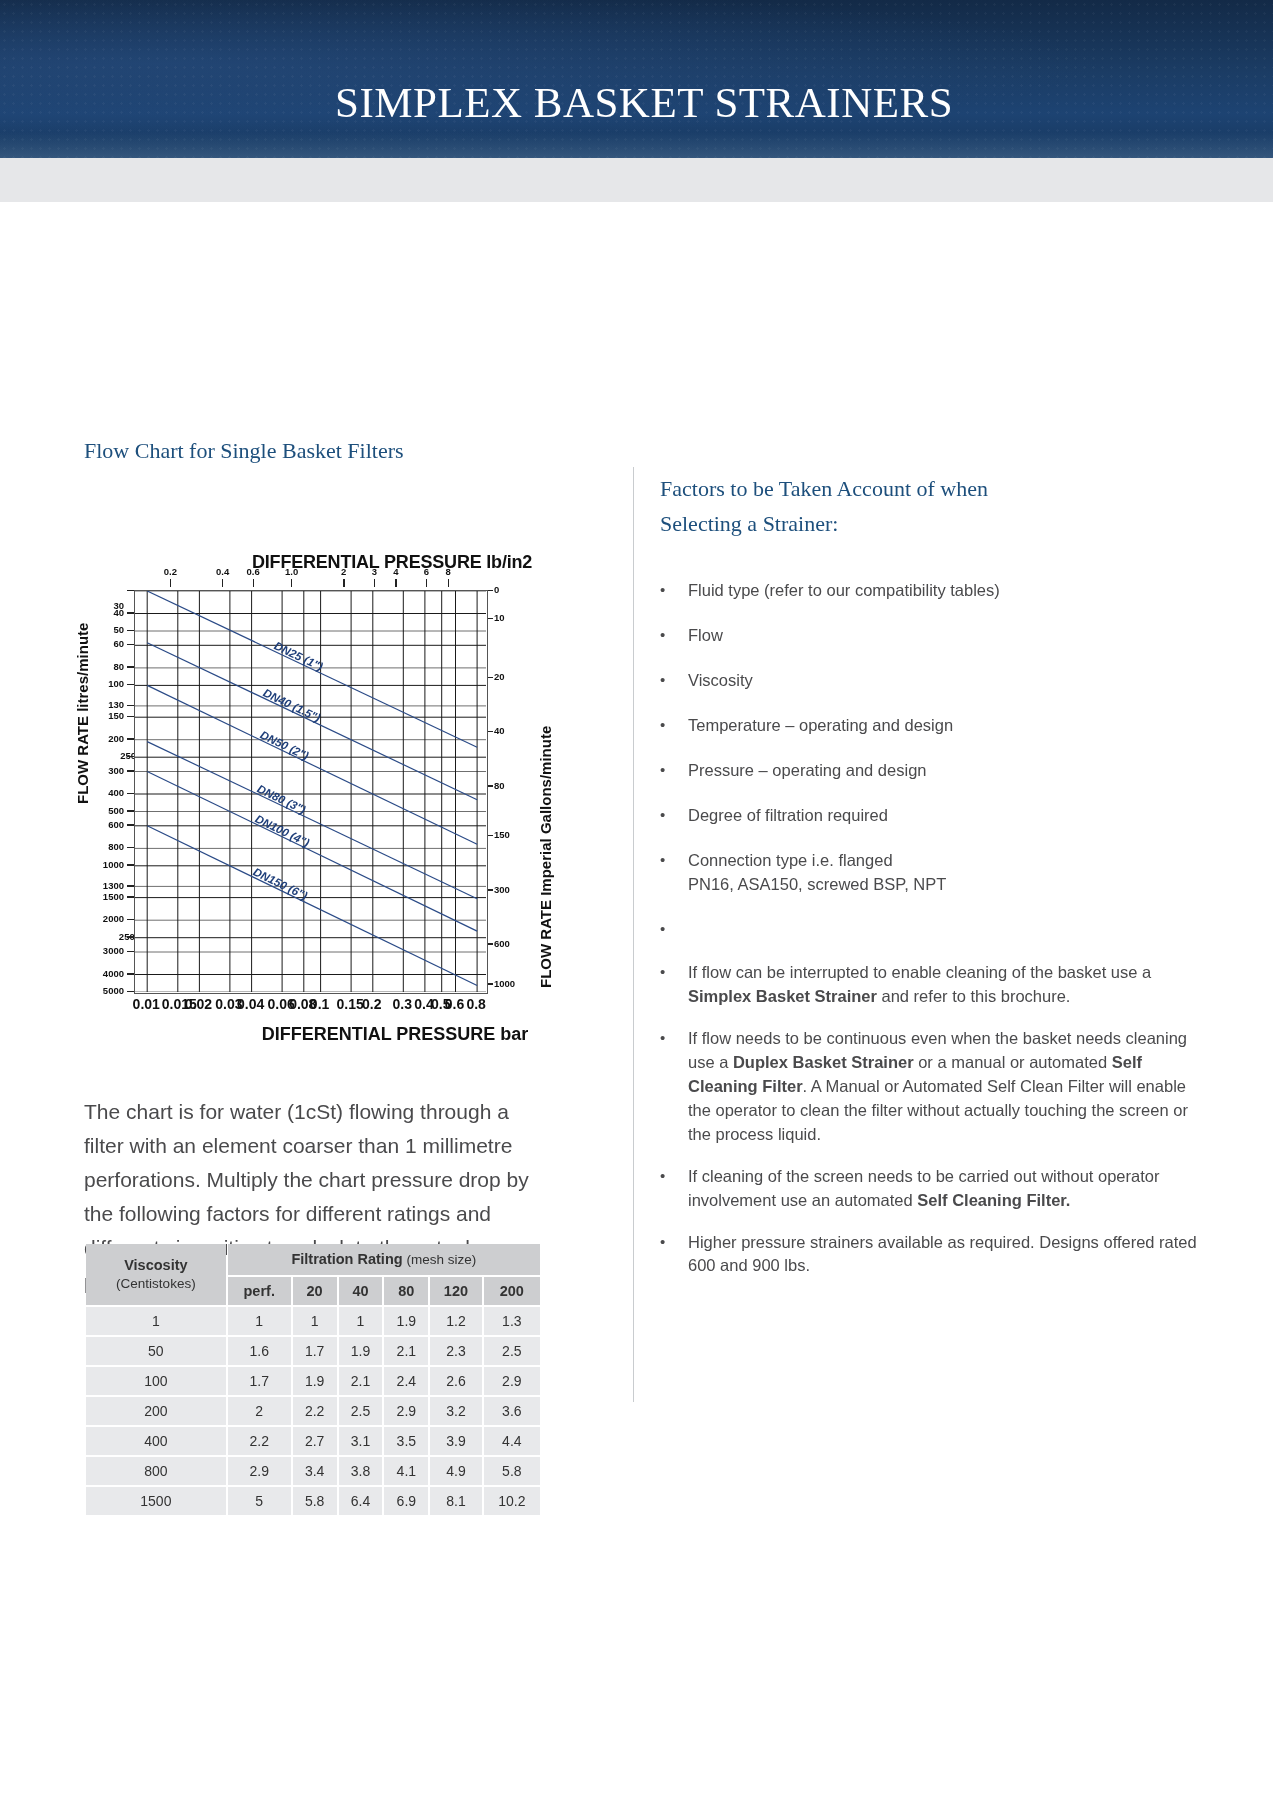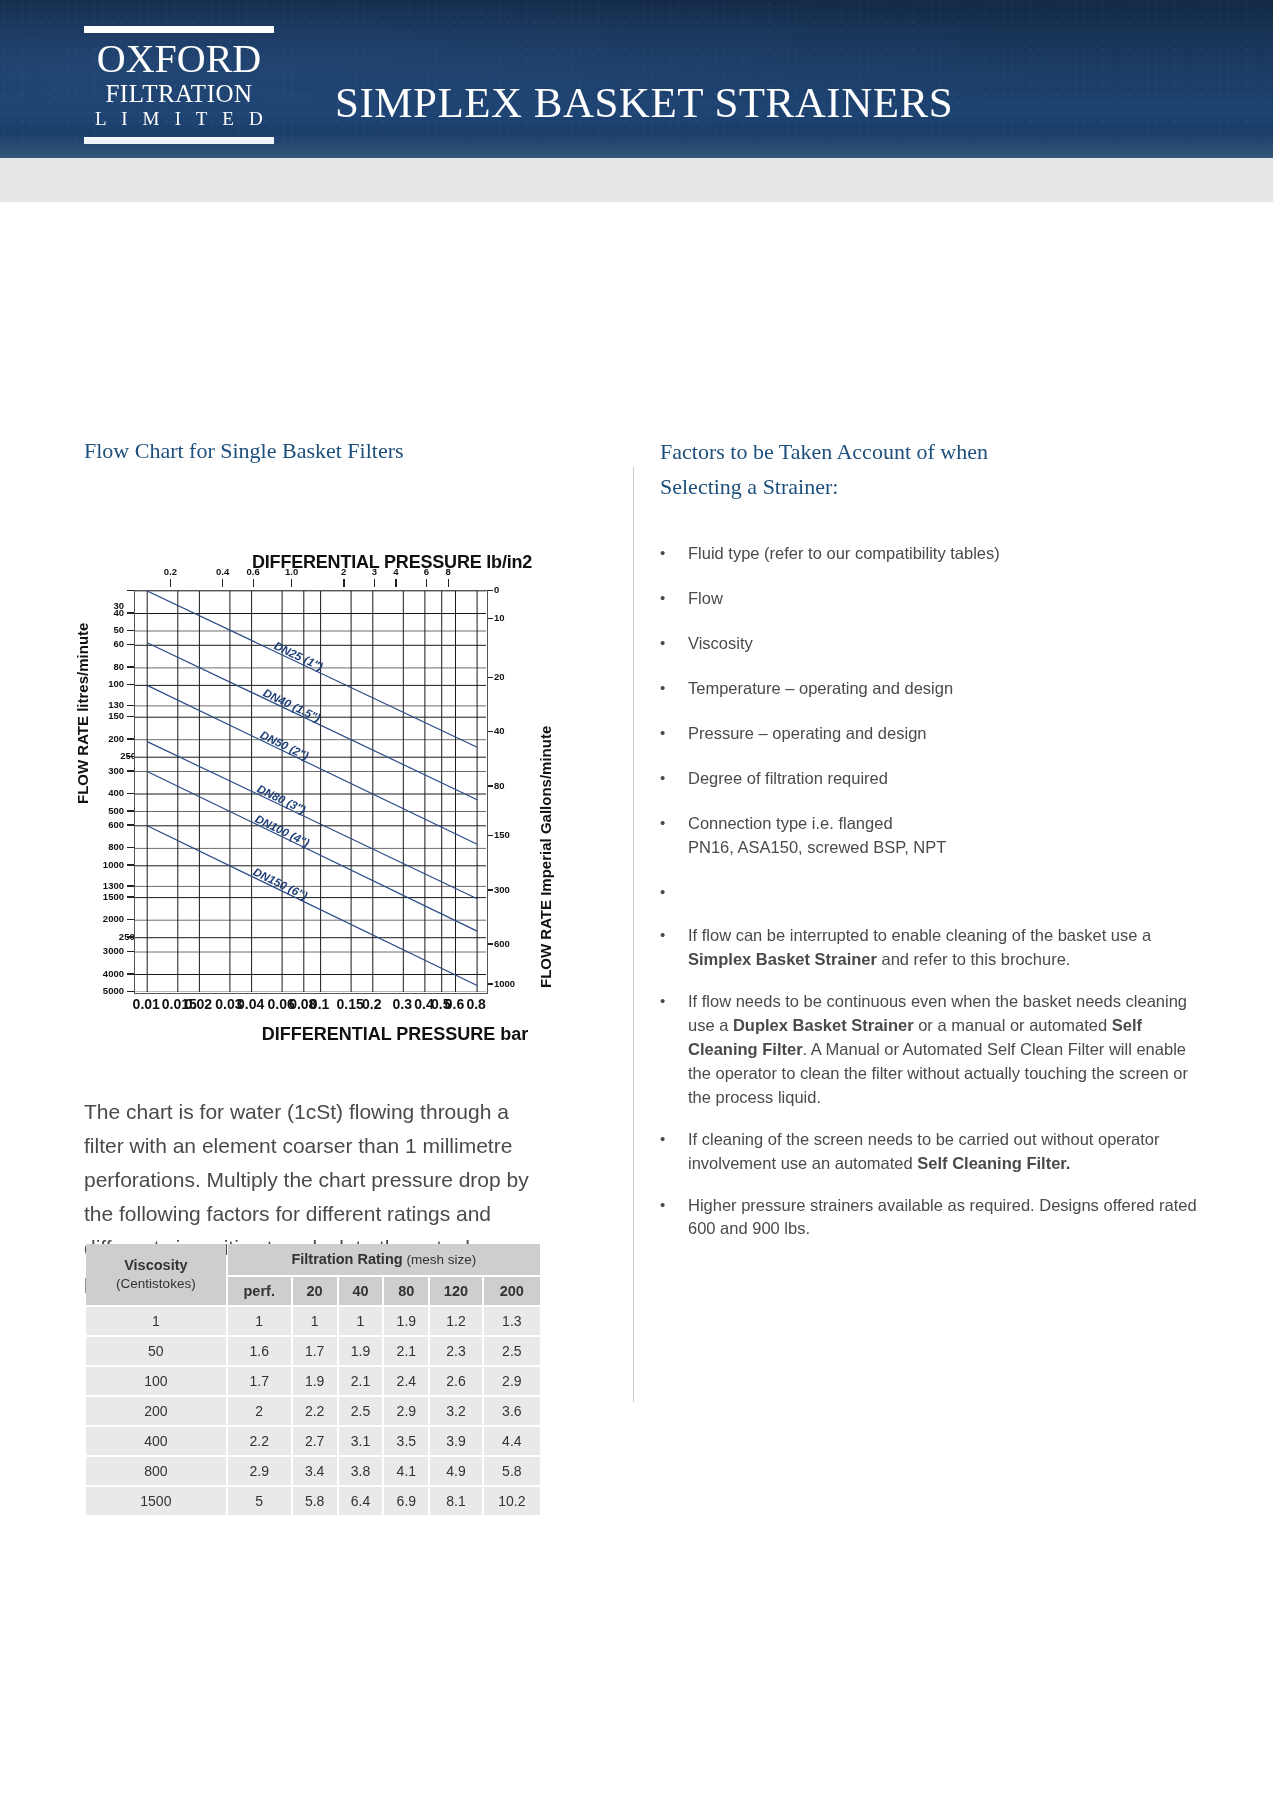--- a/index.html
+++ b/index.html
@@ -61,21 +61,21 @@
   .vdivider  { position:absolute; left:633px; top:265px; width:1px; height:935px; background:#c9cccf; }
 
   h2.sec {
     font-family:"Liberation Serif", serif;
     color:#1d4f7c;
     font-size: 22px;
     font-weight: normal;
     margin: 0 0 8px 0;
     line-height: 1.55;
   }
-  .col-right h2.sec { line-height:1.6; }
+  .col-right h2.sec { line-height:1.6;margin-top:37px; }
 
   
   .chart-wrap { position:relative; margin-top: 86px; height:520px; }
 
   .chart-title-top {
     position:absolute; left:168px; top:-2px;
     font-size:18px; font-weight:bold; color:#111;
     letter-spacing:-0.2px;
   }
   .chart-title-bottom {
@@ -127,27 +127,20 @@
   .tbl .hdr-vis b { font-size:14.5px; }
   .tbl .hdr-vis span { font-size:13.5px; }
   .tbl .subhdr th { background:#cdced0; font-weight:bold; font-size:14.5px; }
   .tbl tbody td { height:26px; }
 </style>
 </head>
 <body>
 
 <div class="banner">
   <div class="dots"></div>
-  <div class="logo">
-    <div class="rule"></div>
-    <div class="l1">OXFORD</div>
-    <div class="l2">FILTRATION</div>
-    <div class="l3">L I M I T E D</div>
-    <div class="rule bottom"></div>
-  </div>
   <div class="banner-title">SIMPLEX BASKET STRAINERS</div>
   <div class="sheen"></div>
 </div>
 <div class="subbar"></div>
 
 <div class="page">
 
   <div class="vdivider"></div>
 
   <div class="col-left">

